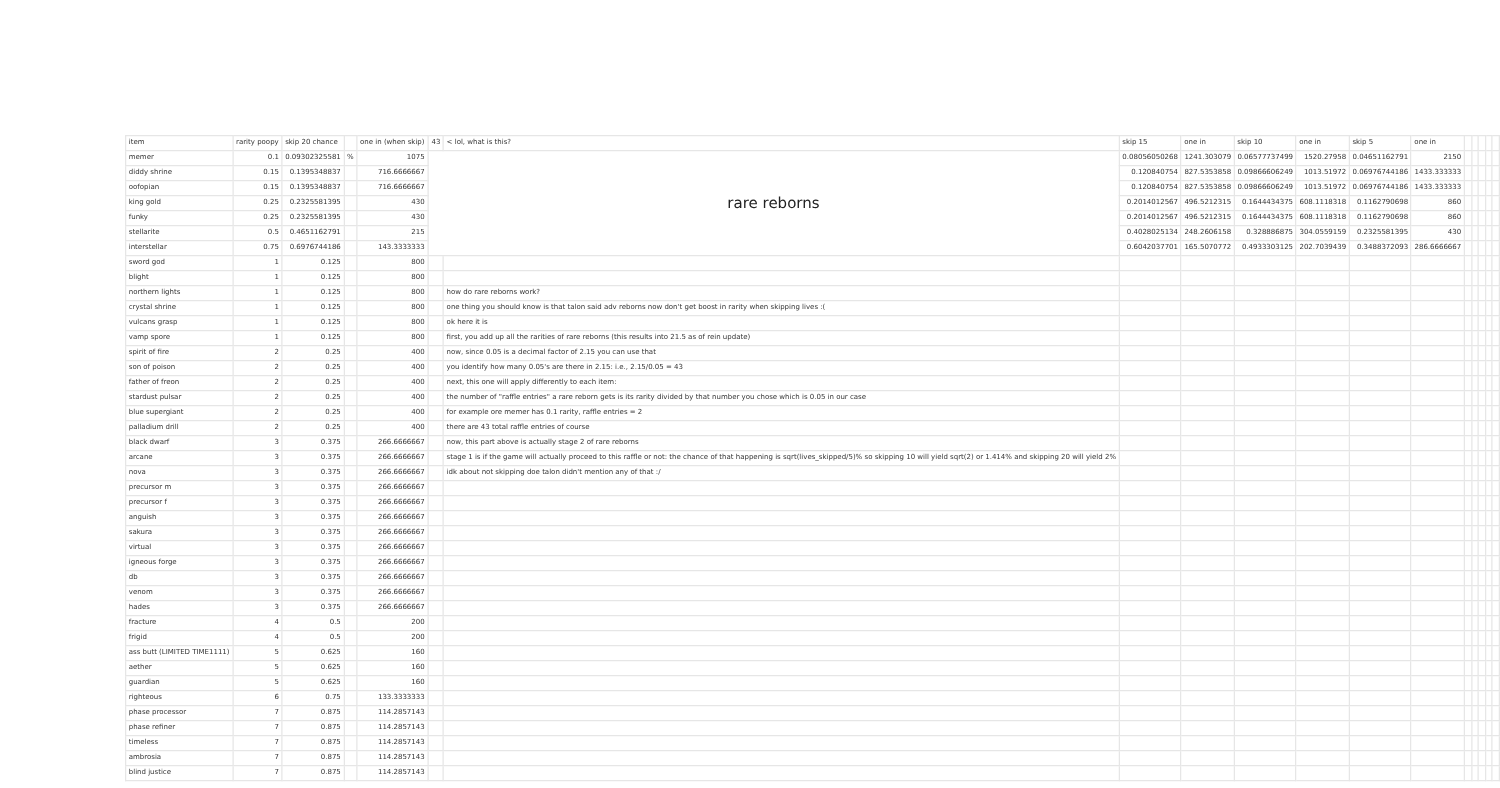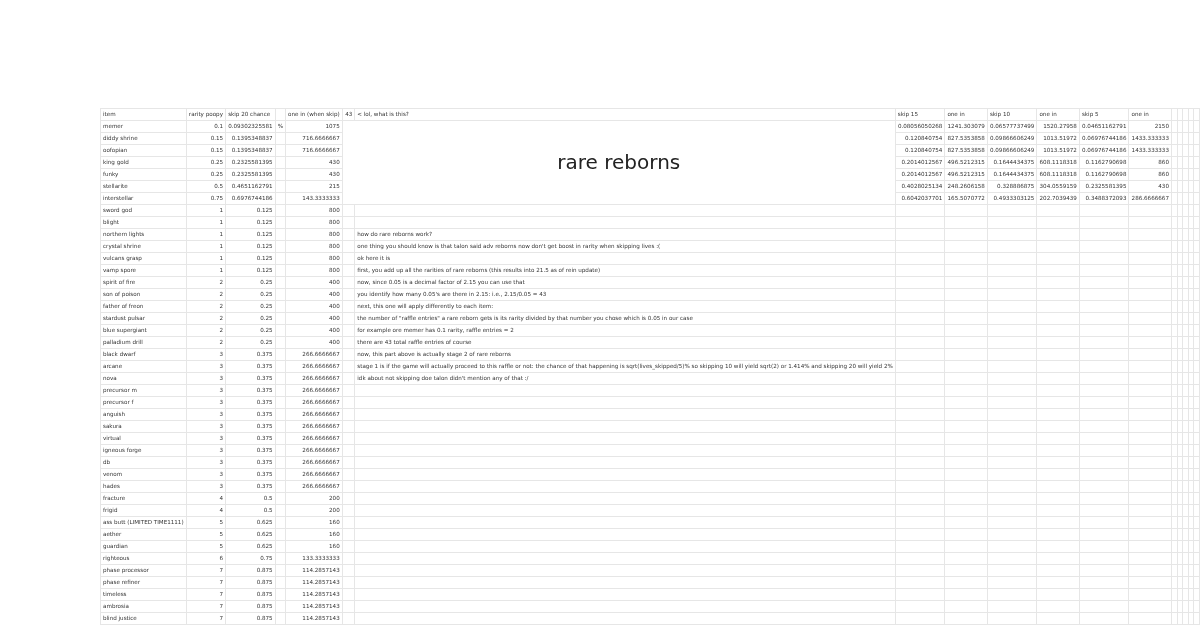--- a/index.html
+++ b/index.html
@@ -6,21 +6,21 @@
   body { width:1200px; height:630px; overflow:hidden; position:relative;
          font-family:"DejaVu Sans", sans-serif; color:#333; }
   #sheet { position:absolute; left:100px; top:108px; }
   table { border-collapse:collapse; table-layout:fixed; }
   td { height:11.1px; padding:0 2px; border:1px solid #e6e6e6; font-size:5.6px;
        line-height:11px; white-space:nowrap; overflow:visible; color:#333;
        box-sizing:border-box; }
   td.num { text-align:right; }
   td.txt { text-align:left; }
   td.empty { }
-  td.merged { text-align:center; vertical-align:middle; font-size:20px; color:#222;
+  td.merged { text-align:center; vertical-align:middle; font-size:12px; color:#222;
               border:1px solid #e6e6e6; background:#fff; }
   td.note { position:relative; }
   td.note span { position:relative; z-index:2; background:transparent; }
 </style>
 </head>
 <body>
 
 <div id="sheet">
   <table id="grid">
     <colgroup>

